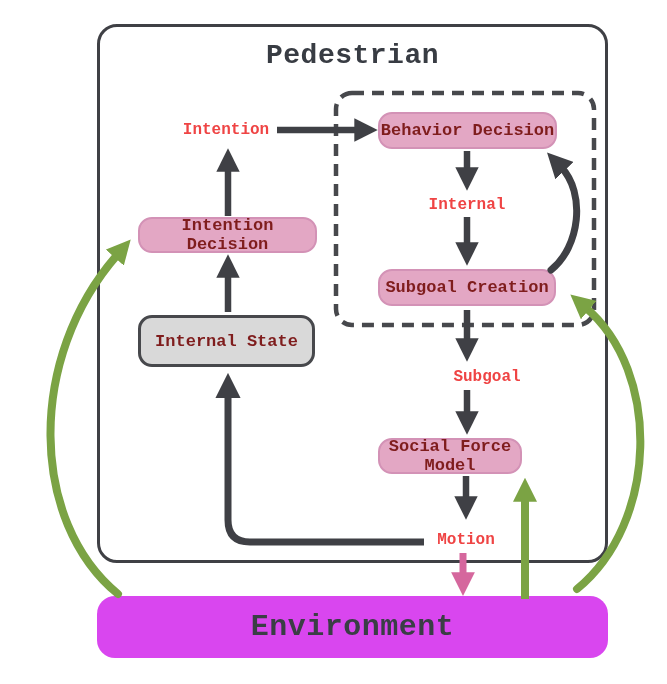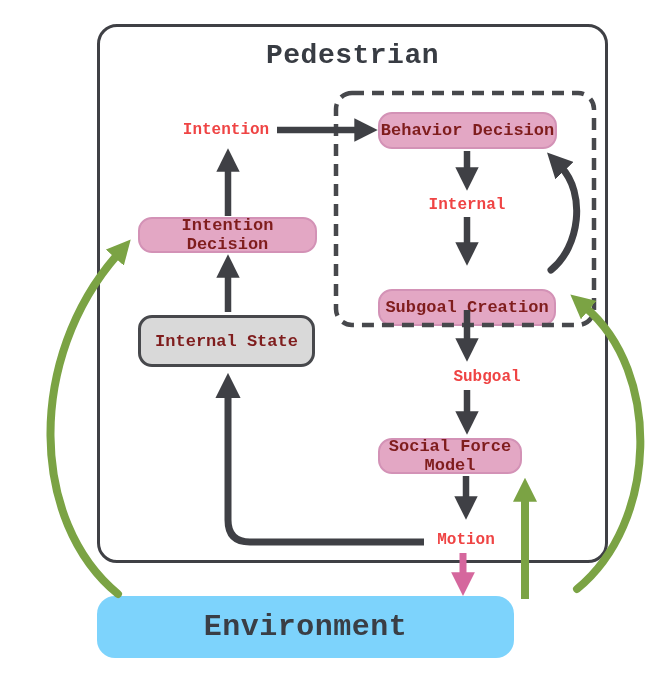--- a/index.html
+++ b/index.html
@@ -24,27 +24,27 @@
     display:flex; align-items:center; justify-content:center;
     font-weight:bold; color:#7f1d1d; font-size:17px; text-align:center;
     border-radius:14px;
   }
   .node.pink { background:#e3a7c4; border:2px solid #d392b6; }
   .node.gray { background:#d9d9d9; border:3px solid #47484c; }
 
   .n-intention-decision { left:138px; top:217px; width:179px; height:36px; }
   .n-internal-state     { left:138px; top:315px; width:177px; height:52px; }
   .n-behavior-decision  { left:378px; top:112px; width:179px; height:37px; }
-  .n-subgoal-creation   { left:378px; top:289px; width:178px; height:37px; }
+  .n-subgoal-creation   { left:378px; top:269px; width:178px; height:37px; }
   .n-social-force-model { left:378px; top:438px; width:144px; height:36px; }
 
   
   .environment {
-    left:97px; top:596px; width:417px; height:62px;
-    background:#7dd3fc; border-radius:18px;
+    left:97px; top:596px; width:511px; height:62px;
+    background:#d946ef; border-radius:18px;
     display:flex; align-items:center; justify-content:center;
     font-size:30px; font-weight:bold; color:#3a3e45; letter-spacing:0.5px;
   }
 
   
   .flow-label {
     position:absolute; transform:translate(-50%,-50%);
     font-size:16px; font-weight:bold; color:#ef4444; white-space:nowrap;
   }
   .l-intention { left:226px; top:130px; }

